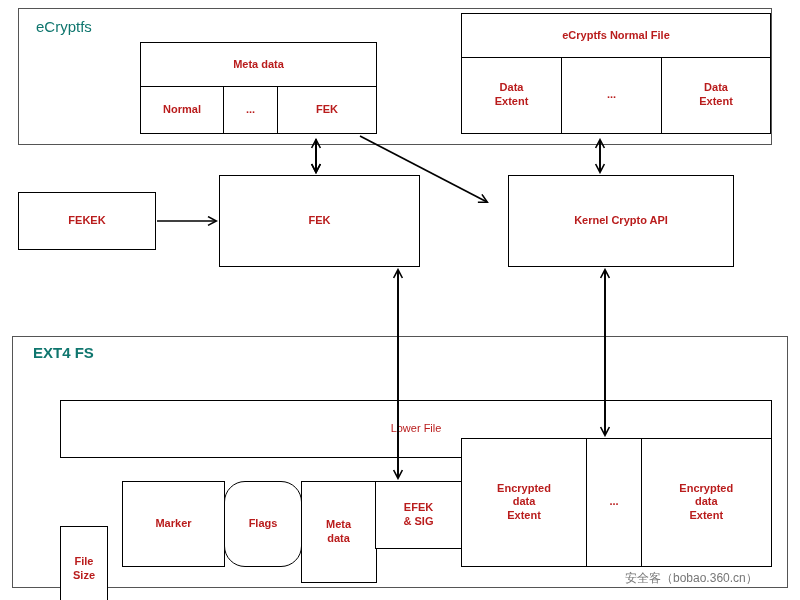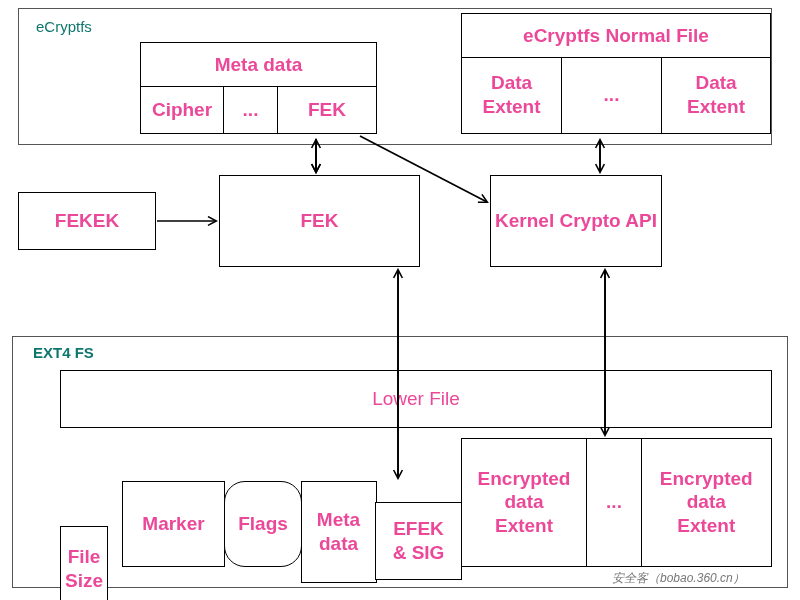--- a/index.html
+++ b/index.html
@@ -19,22 +19,22 @@
   }
   .cell {
     position: absolute;
     box-sizing: border-box;
     border: 1.5px solid #000000;
     background: #ffffff;
     display: flex;
     align-items: center;
     justify-content: center;
     font-weight: bold;
-    font-size: 19px;
-    color: #ec4899;
+    font-size: 11px;
+    color: #b91c1c;
     line-height: 1.25;
   }
   .plain {
     font-weight: normal;
   }
   .grouplabel {
     position: absolute;
     font-size: 15px;
     font-weight: normal;
     color: #0f766e;
@@ -70,21 +70,21 @@
 </style>
 </head>
 <body>
 
 <div id="canvas">
 
   <div class="outer" style="left:18px; top:8px; width:754px; height:137px;"></div>
   <div class="grouplabel" style="left:36px; top:18px;">eCryptfs</div>
 
   <div class="cell plain" style="left:140px; top:42px; width:237px; height:45px; font-weight:bold;">Meta data</div>
-  <div class="cell" style="left:140px; top:85.5px; width:84px; height:48px;">Cipher</div>
+  <div class="cell" style="left:140px; top:85.5px; width:84px; height:48px;">Normal</div>
   <div class="cell" style="left:222.5px; top:85.5px; width:56px; height:48px;">...</div>
   <div class="cell" style="left:277px; top:85.5px; width:100px; height:48px;">FEK</div>
 
   <div class="cell" style="left:461px; top:13px; width:310px; height:45px;">eCryptfs Normal File</div>
   <div class="cell stack" style="left:461px; top:56.5px; width:101px; height:77px;">
     <span>Data</span>
     <span>Extent</span>
   </div>
   <div class="cell stack" style="left:560.5px; top:56.5px; width:102px; height:77px;">
     <span>...</span>
@@ -93,43 +93,43 @@
     <span>Data</span>
     <span>Extent</span>
   </div>
 
   <div class="cell" style="left:18px; top:192px; width:138px; height:58px;">FEKEK</div>
 
   <div class="cell stack" style="left:219px; top:175px; width:201px; height:92px;">
     <span>FEK</span>
   </div>
 
-  <div class="cell" style="left:490px; top:175px; width:172px; height:92px;">Kernel Crypto API</div>
+  <div class="cell" style="left:508px; top:175px; width:226px; height:92px;">Kernel Crypto API</div>
 
   <div class="outer" style="left:12px; top:336px; width:776px; height:252px;"></div>
   <div class="grouplabel" style="left:33px; top:344px;font-weight:bold;">EXT4 FS</div>
 
-  <div class="cell plain" style="left:60px; top:370px; width:712px; height:58px;">Lower File</div>
+  <div class="cell plain" style="left:60px; top:400px; width:712px; height:58px;">Lower File</div>
 
 
   <div class="cell stack" style="left:60px; top:481px; width:48px; height:86px;margin-top:45px;">
     <span>File</span>
     <span>Size</span>
   </div>
   <div class="cell stack" style="left:122px; top:481px; width:103px; height:86px;">
     <span>Marker</span>
   </div>
   <div class="cell stack" style="left:224px; top:481px; width:78px; height:86px;border-radius:21px;">
     <span>Flags</span>
   </div>
   <div class="cell stack" style="left:300.5px; top:481px; width:76px; height:102px;">
     <span>Meta</span>
     <span>data</span>
   </div>
-  <div class="cell stack" style="left:375px; top:481px; width:87px; height:78px;margin-top:21px;">
+  <div class="cell stack" style="left:375px; top:481px; width:87px; height:68px;">
     <span>EFEK</span>
     <span>&amp; SIG</span>
   </div>
 
   <div class="cell stack" style="left:460.5px; top:437.5px; width:127px; height:129.5px;">
     <span>Encrypted</span>
     <span>data</span>
     <span>Extent</span>
   </div>
   <div class="cell stack" style="left:586px; top:437.5px; width:56px; height:129.5px;">
@@ -174,15 +174,15 @@
       <path d="M398,478 L398,270" fill="none" stroke="#000" stroke-width="1.7" marker-end="url(#ah)"></path>
       <path d="M398,270 L398,478" fill="none" stroke="#000" stroke-width="1.7" marker-end="url(#ah)"></path>
     </g>
 
     <g>
       <path d="M605,435 L605,270" fill="none" stroke="#000" stroke-width="1.7" marker-end="url(#ah)"></path>
       <path d="M605,270 L605,435" fill="none" stroke="#000" stroke-width="1.7" marker-end="url(#ah)"></path>
     </g>
   </svg>
 
-  <div class="watermark" style="left:612px; top:570px;font-style:italic;">安全客（bobao.360.cn）</div>
+  <div class="watermark" style="left:625px; top:570px;">安全客（bobao.360.cn）</div>
 
 </div>
 
 </body></html>

